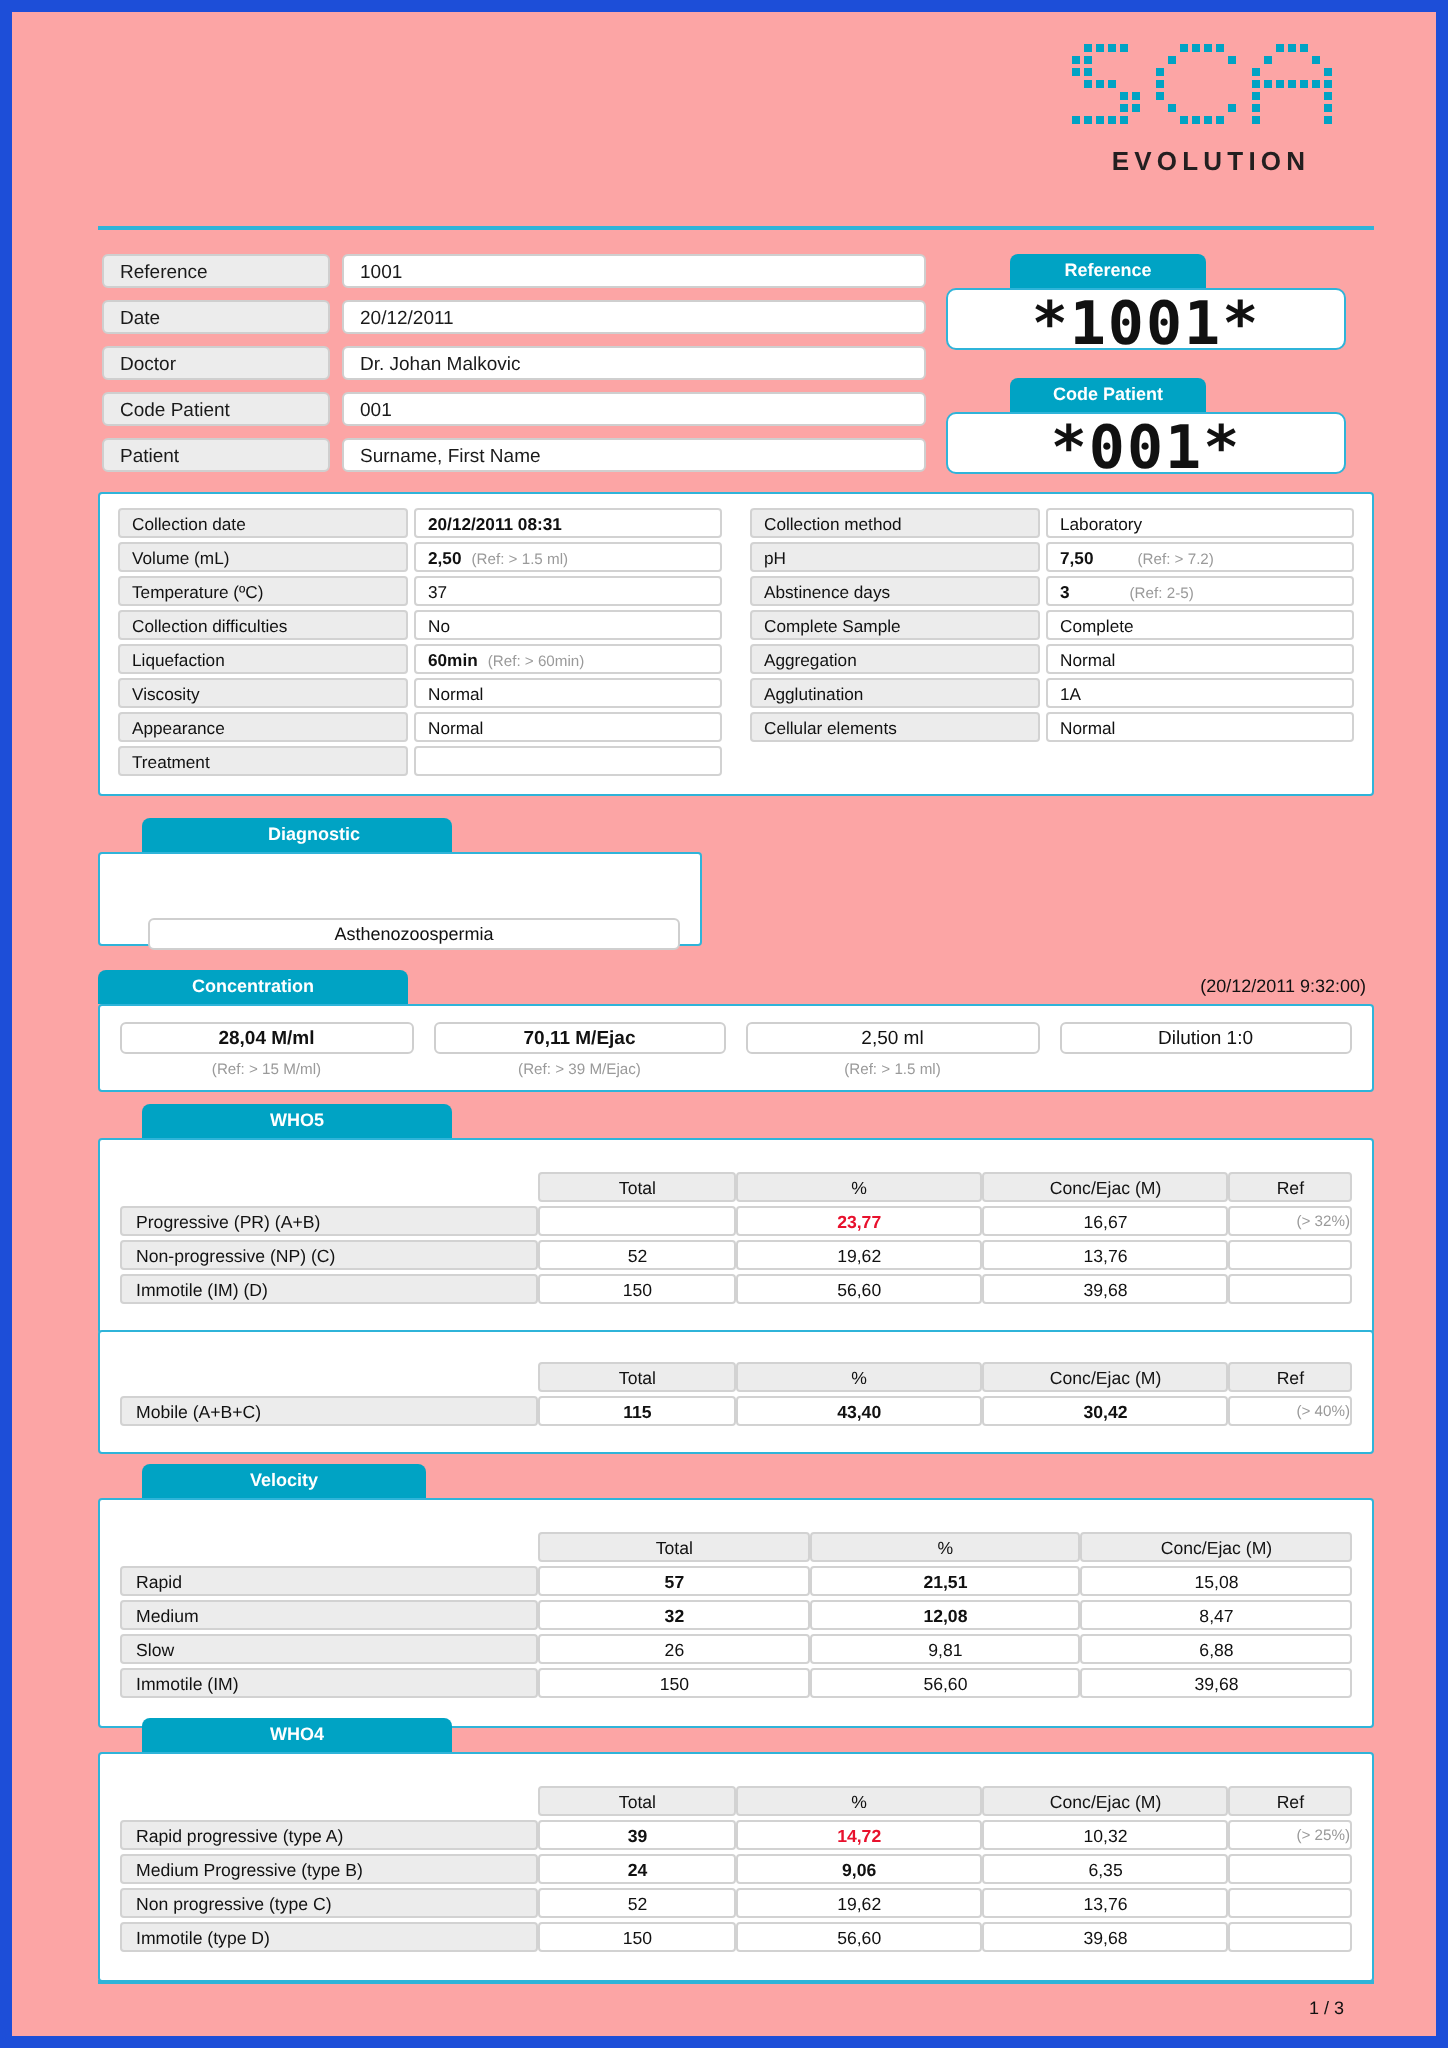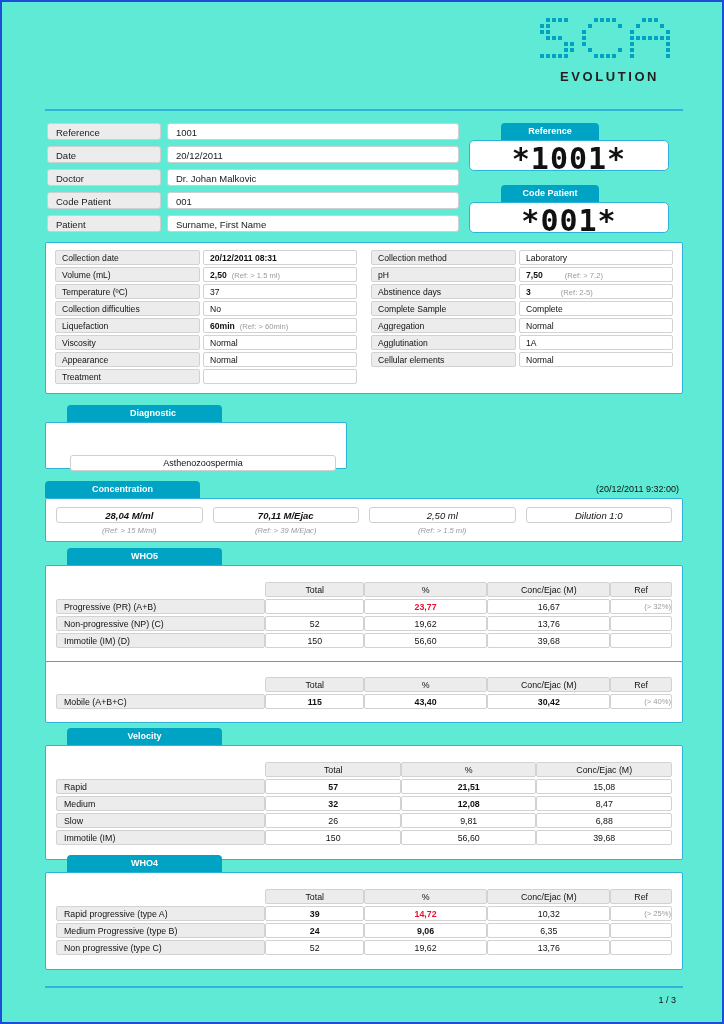--- a/index.html
+++ b/index.html
@@ -5,22 +5,22 @@
   * { box-sizing: border-box; margin: 0; padding: 0; }
   html, body {
     width: 724px; height: 1024px;
     background: #ffffff;
     font-family: "Liberation Sans", sans-serif;
     -webkit-font-smoothing: antialiased;
   }
   .page {
     position: relative;
     width: 724px; height: 1024px;
-    border: 2px solid #1d4ed8;
-    background: #5eead4;
+    border: 6px solid #1d4ed8;
+    background: #fca5a5;
     overflow: hidden;
   }
 
   
   .logo-wrap {
     position: absolute; top: 14px; right: 44px;
     text-align: center;
   }
   .logo-dots { display: block; }
   .logo-sub {
@@ -109,21 +109,21 @@
     display: flex; align-items: center; justify-content: center;
     margin-left: 14px;
     margin-top: 34px;
   }
 
   
   .conc-date {
     position: absolute; right: 4px; top: 3px;
     font-size: 9px; color: #111;
   }
-  .conc-body { padding: 8px 10px 6px 10px; display: flex; gap: 10px; font-style: italic; }
+  .conc-body { padding: 8px 10px 6px 10px; display: flex; gap: 10px; }
   .conc-cell { flex: 1; text-align: center; }
   .conc-box {
     height: 16px; border: 1px solid #cfcfcf; border-radius: 3px; background: #fff;
     font-size: 9.5px; font-weight: bold; color: #111;
     display: flex; align-items: center; justify-content: center;
   }
   .conc-box.plain { font-weight: normal; }
   .conc-ref { font-size: 7.6px; color: #9a9a9a; margin-top: 3px; }
 
   
@@ -430,21 +430,21 @@
             <td class="val bold">43,40</td>
             <td class="val bold">30,42</td>
             <td class="val ref">(&gt; 40%)</td>
           </tr>
         </tbody>
       </table>
     </div>
   </div>
 
   <div class="panel" style="left:43px; top:726px; width:638px;">
-    <div class="tab panel-tab" style="width:155px; margin-left:22px;">Velocity</div>
+    <div class="tab panel-tab" style="width:142px; margin-left:22px;">Velocity</div>
     <div class="panel-body tbl-body">
       <table class="dt">
         <thead>
           <tr>
             <th class="blank c-lab3"></th>
             <th class="hdr c-col3">Total</th>
             <th class="hdr c-col3">%</th>
             <th class="hdr c-col3">Conc/Ejac (M)</th>
           </tr>
         </thead>
@@ -506,20 +506,27 @@
             <td class="val">6,35</td>
             <td class="val ref"></td>
           </tr>
           <tr>
             <td class="rowlab">Non progressive (type C)</td>
             <td class="val">52</td>
             <td class="val">19,62</td>
             <td class="val">13,76</td>
             <td class="val ref"></td>
           </tr>
+          <tr>
+            <td class="rowlab">Immotile (type D)</td>
+            <td class="val">150</td>
+            <td class="val">56,60</td>
+            <td class="val">39,68</td>
+            <td class="val ref"></td>
+          </tr>
         </tbody>
       </table>
     </div>
   </div>
 
   <div class="rule-bottom"></div>
   <div class="footer-pg">1 / 3</div>
 
 </div>
 

